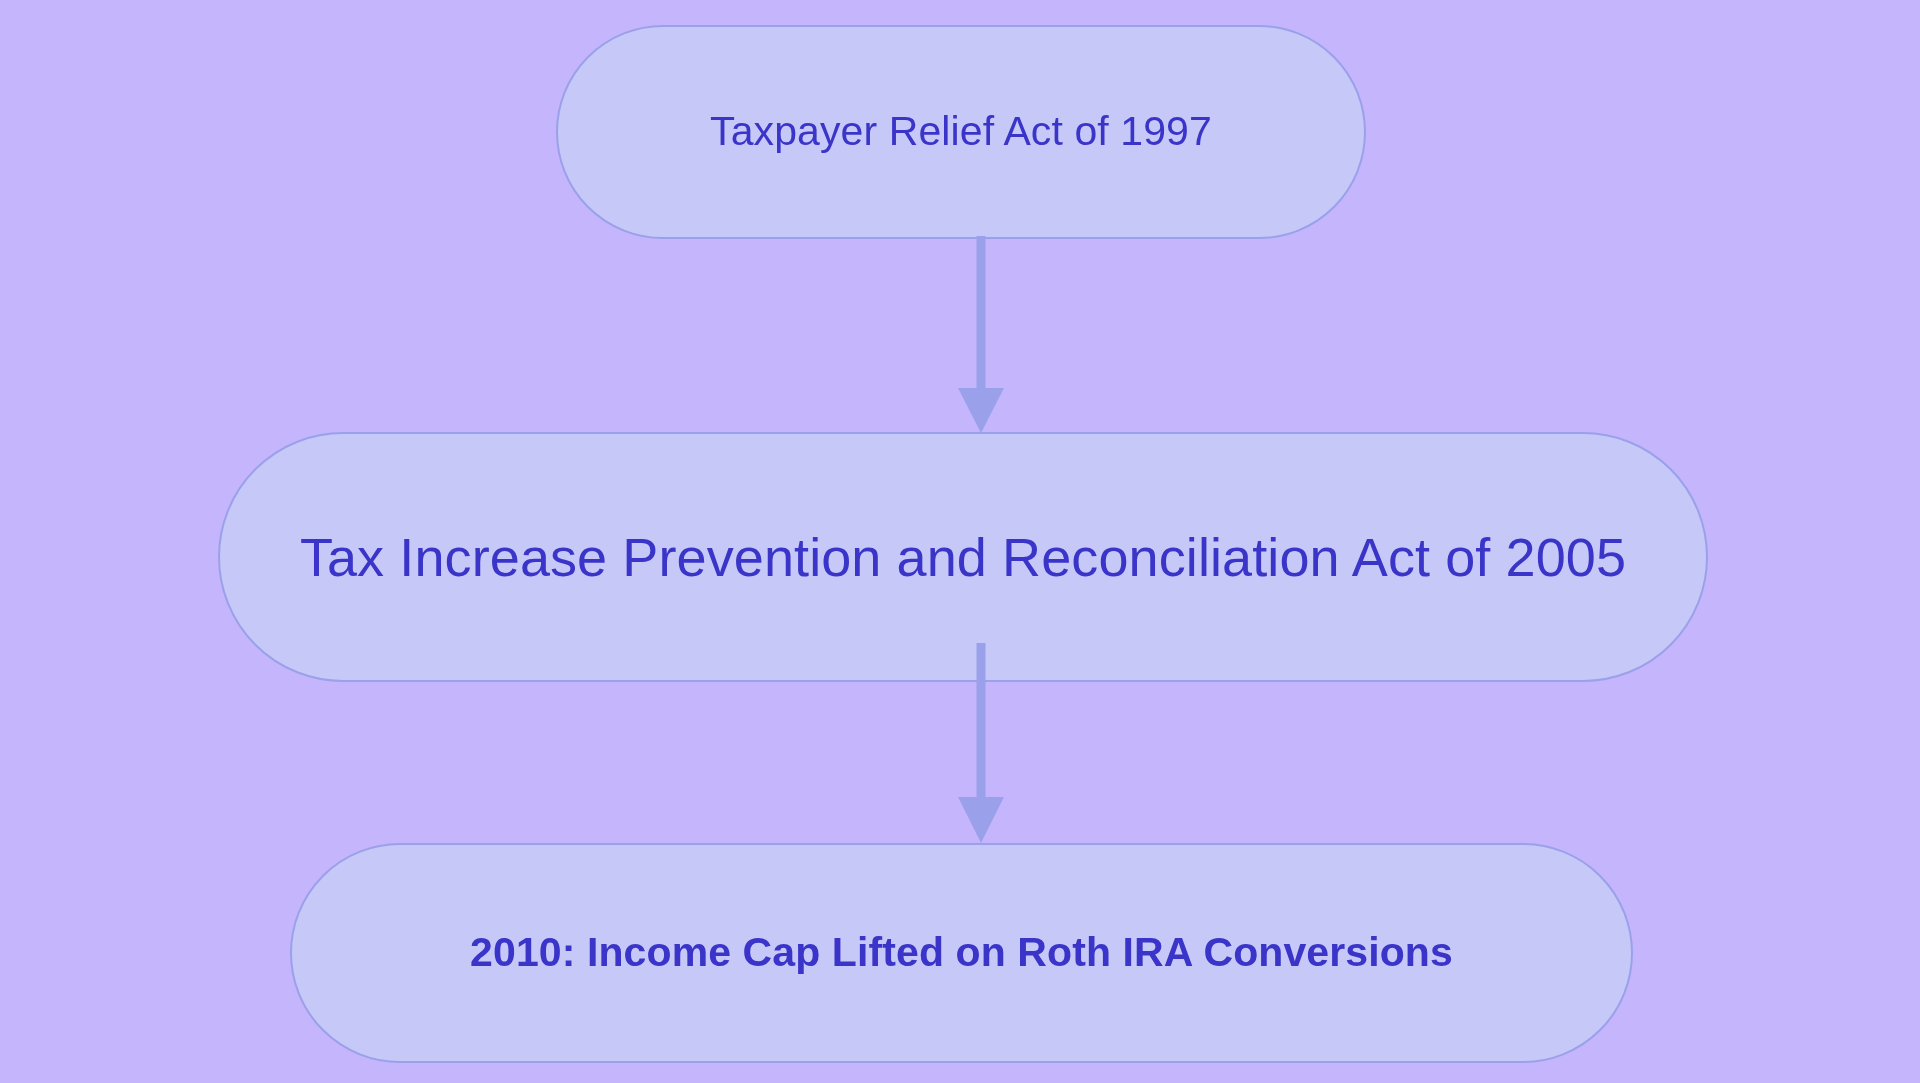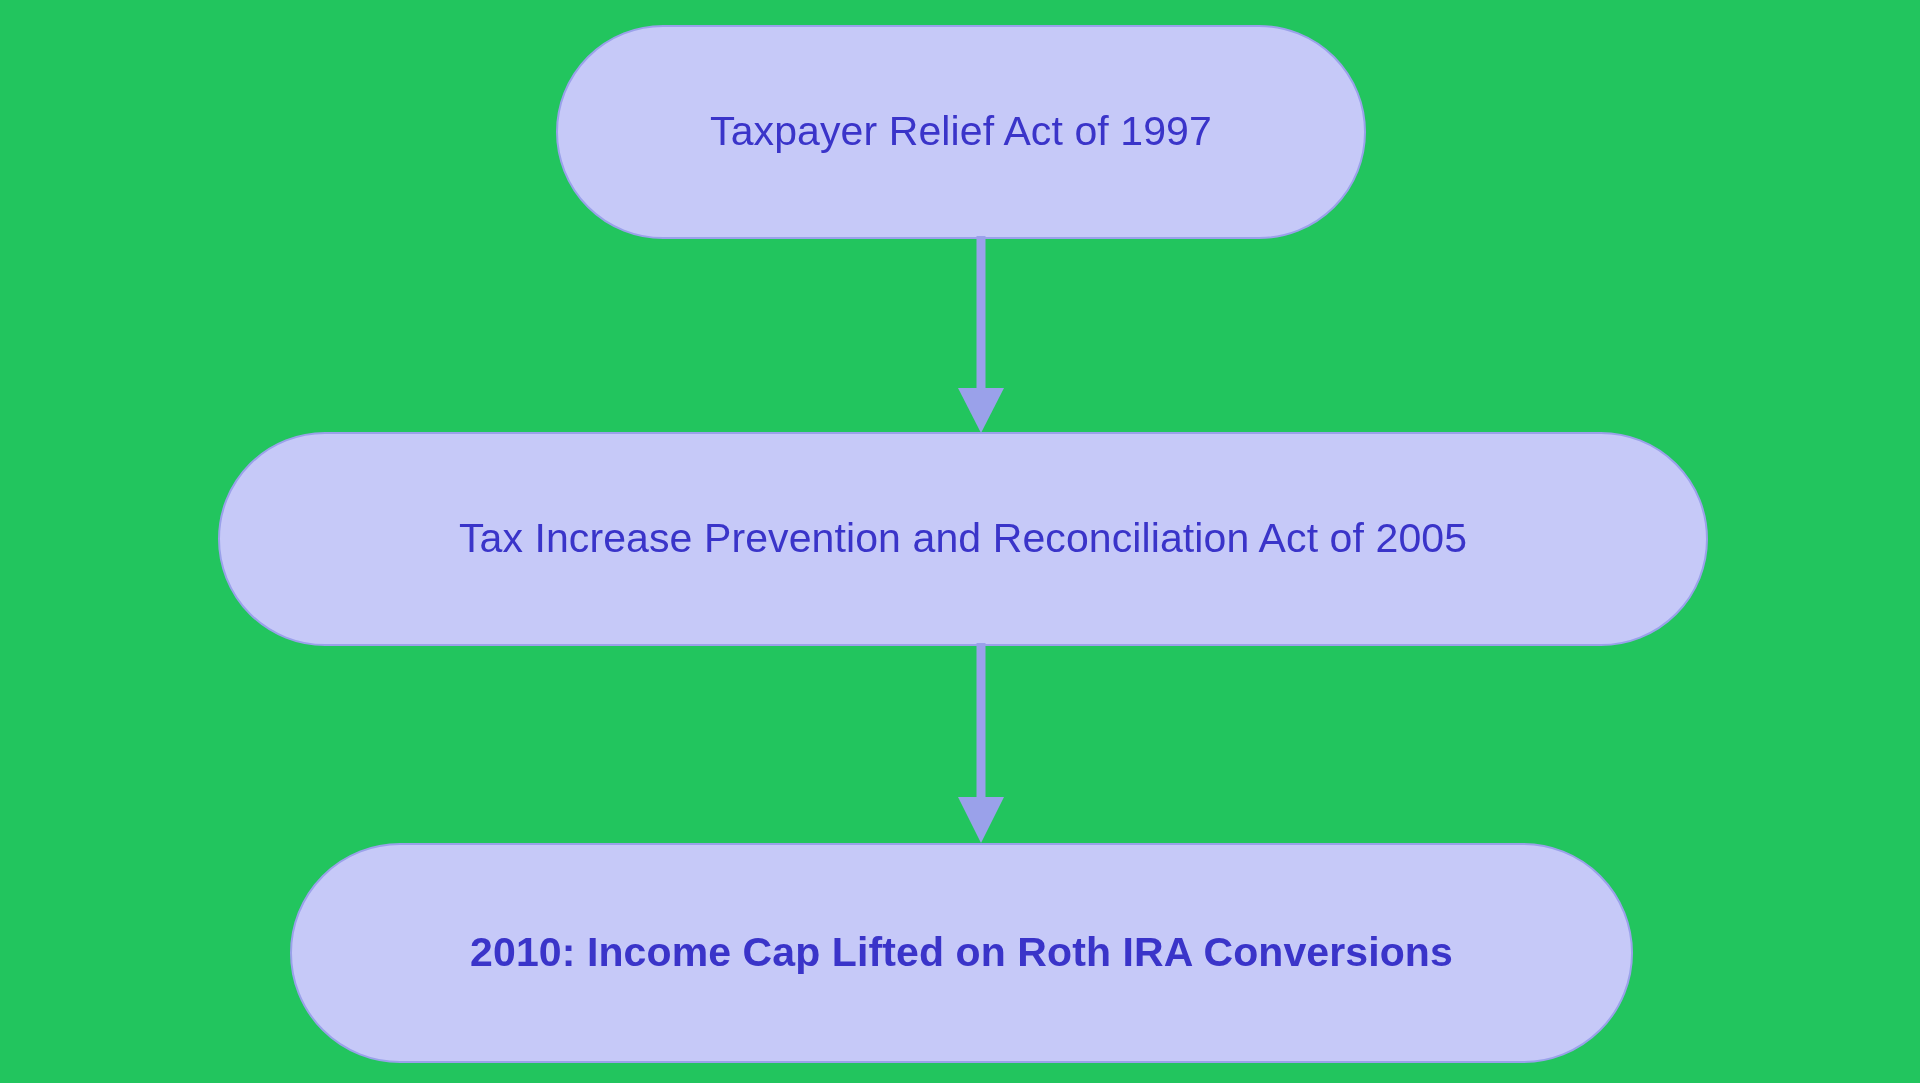--- a/index.html
+++ b/index.html
@@ -8,21 +8,21 @@
     padding: 0;
     background: #ffffff;
   }
   body {
     font-family: "Liberation Sans", sans-serif;
   }
   #canvas {
     position: relative;
     width: 1920px;
     height: 1083px;
-    background: #22c55e;
+    background: #c4b5fd;
     overflow: hidden;
   }
   .flow-node {
     position: absolute;
     box-sizing: border-box;
     background: #c6c9f8;
     border: 2px solid #9aa1ea;
     border-radius: 999px;
     display: flex;
     align-items: center;
@@ -44,22 +44,22 @@
     left: 556px;
     top: 25px;
     width: 810px;
     height: 214px;
     font-size: 41px;
   }
   #node-2 {
     left: 218px;
     top: 432px;
     width: 1490px;
-    height: 214px;
-    font-size: 41px;
+    height: 250px;
+    font-size: 54px;
   }
   #node-3 {
     left: 290px;
     top: 843px;
     width: 1343px;
     height: 220px;
     font-size: 41px;
     font-weight: bold;
   }
   .flow-edge {

